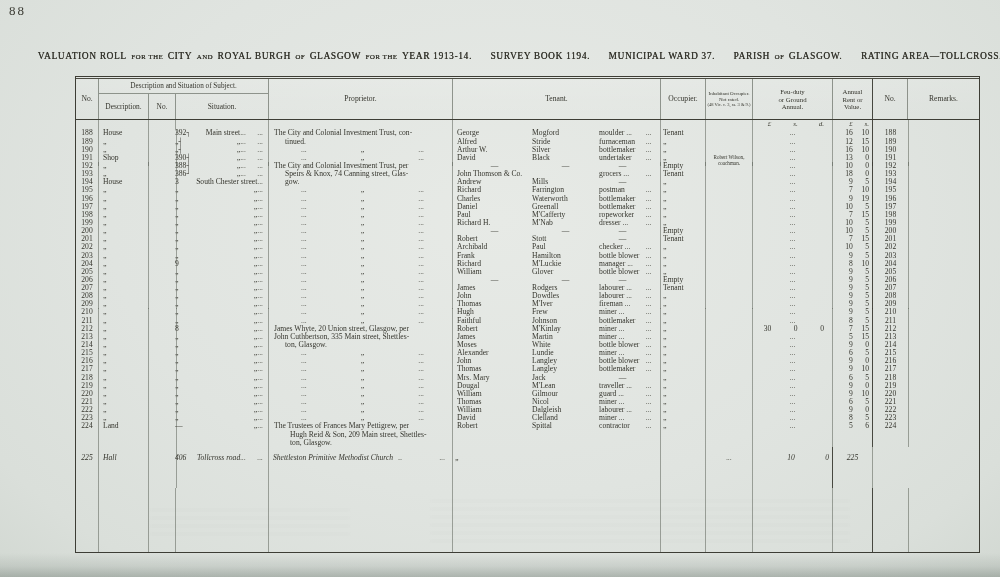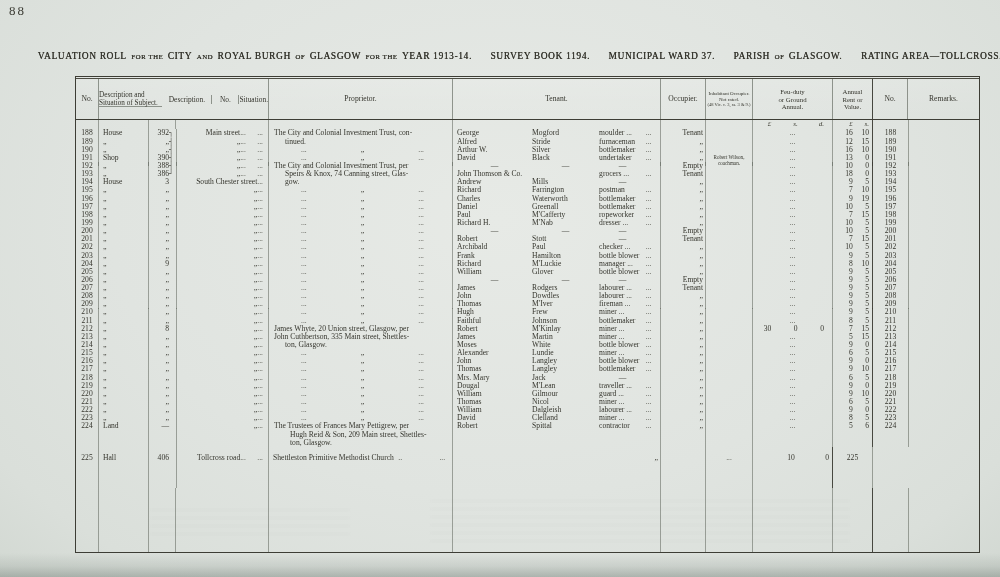--- a/index.html
+++ b/index.html
@@ -13,65 +13,65 @@
   .t-lg{font-size:9.3px;letter-spacing:0.7px;text-shadow:0.25px 0 0 currentColor;margin:0 2.5px;}
   .t-sm{font-size:6.9px;letter-spacing:0.5px;text-shadow:0.2px 0 0 currentColor;margin:0 2px;}
   .t-gap{margin-left:16px;}
 
   .vtable{position:absolute;left:75px;top:76px;width:905px;height:477px;
     border:1.4px solid #3d3d35;display:flex;flex-direction:column;padding-top:1.4px;box-sizing:border-box;
     background:linear-gradient(to bottom, rgba(255,255,255,0.12), rgba(255,255,255,0) 40px);}
   .thead{display:flex;height:40px;border-top:0.8px solid #4c4c42;border-bottom:1px solid #3d3d35;flex:none;}
   .hc{border-right:1px solid rgba(85,91,81,0.6);display:flex;flex-direction:column;align-items:center;justify-content:center;
      font-size:7.6px;text-align:center;line-height:8.4px;overflow:visible;white-space:nowrap;box-sizing:border-box;}
-  .h-group{width:170px;border-right:1px solid rgba(85,91,81,0.6);display:flex;flex-direction:row;box-sizing:border-box;align-items:center;}
+  .h-group{width:170px;border-right:1px solid rgba(85,91,81,0.6);display:flex;flex-direction:column;box-sizing:border-box;}
   .h-group-top{height:14px;display:flex;align-items:center;justify-content:center;font-size:7.2px;border-bottom:1px solid rgba(85,91,81,0.6);}
   .h-group-sub{flex:1;display:flex;}
   .hsc{display:flex;align-items:center;justify-content:center;font-size:7.4px;border-right:1px solid rgba(85,91,81,0.6);box-sizing:border-box;}
   .hsc:last-child{border-right:none;}
   .h-3l{font-size:6.8px;line-height:7.6px;}
   .h-inh{font-size:5px;line-height:5.6px;}
   .h-inh .fine{font-size:4.5px;}
   .h-last{border-right:none;text-align:center;}
 
   .tbody{flex:1;display:flex;flex-direction:column;}
   .r{display:grid;grid-template-columns:23px 50px 27px 93px 184px 208px 45px 47px 80px 40px 36px 1fr;height:8.15px;flex:none;}
   .c{position:relative;border-right:1px solid rgba(88,94,84,0.52);font-size:7.6px;line-height:8.15px;
      white-space:pre;overflow:visible;color:#35352d;padding:0 2px;box-sizing:border-box;}
   .c:last-child{border-right:none;}
   .t-c{text-align:center;}
   .dit{font-size:8px;color:#3c3c34;}
   .c-desc{padding-left:4px;}
-  .c-sno{display:flex;justify-content:flex-end;padding-right:1px;margin-left:24px;}
+  .c-sno{display:flex;padding-right:1px;margin-left:24px;}
   .tie{width:6px;font-family:"DejaVu Sans Mono","DejaVu Sans",monospace;font-size:7px;color:#565650;line-height:8px;flex:none;}
   .c-sit{display:flex;justify-content:flex-end;padding:0 5px 0 4px;}
   .c-sit .sit-dit{padding-left:12px;}
   .dots{color:#4c4c44;}
   .c-prop{padding-left:5px;}
   .c-prop.pdots{display:flex;justify-content:space-between;padding:0 28px 0 32px;}
   .ind{padding-left:16px;}
   .c-ten{display:flex;padding:0;}
   .ten-first{flex:37 0 0;padding-left:4px;}
   .ten-sur{flex:33 0 0;}
   .ten-occ{flex:23 0 0;}
   .ten-dots{flex:7 0 0;}
   .wide .ten-first{flex:70 0 0;}
   .ctr{text-align:center;}
-  .c-occ{text-align:right;}
+  .c-occ{text-align:left;}
   .c-inhab{font-size:5.1px;line-height:5.5px;text-align:center;padding-top:1.5px;}
   .c-feu{display:flex;padding:0;}
   .c-feu.fdots{display:block;text-align:center;}
   .feu-slot{flex:1;text-align:right;padding-right:8px;}
   .c-rent{display:flex;padding:0;}
   .rent-l{flex:11 0 0;text-align:right;}
   .rent-s{flex:9 0 0;text-align:right;padding-right:3px;}
   .c-nor{text-align:center;border-left:1.2px solid rgba(58,58,50,0.85);margin-left:-1px;}
   .cur{height:9px;}
   .cur .c{font-style:italic;font-size:7px;color:#3c3c32;}
-  .gapped .c{padding-top:7px;}
+  .gapped .c{padding-top:7px;font-style:italic;}
   .filler{flex:1 1 auto;}
   .ghost{position:absolute;pointer-events:none;opacity:0.5;
     background:repeating-linear-gradient(0deg, rgba(120,130,120,0.07) 0 2px, rgba(120,130,120,0) 2px 8px);
     filter:blur(1px);}
 </style>
 </head>
 <body>
 
 <div class="page">
 

